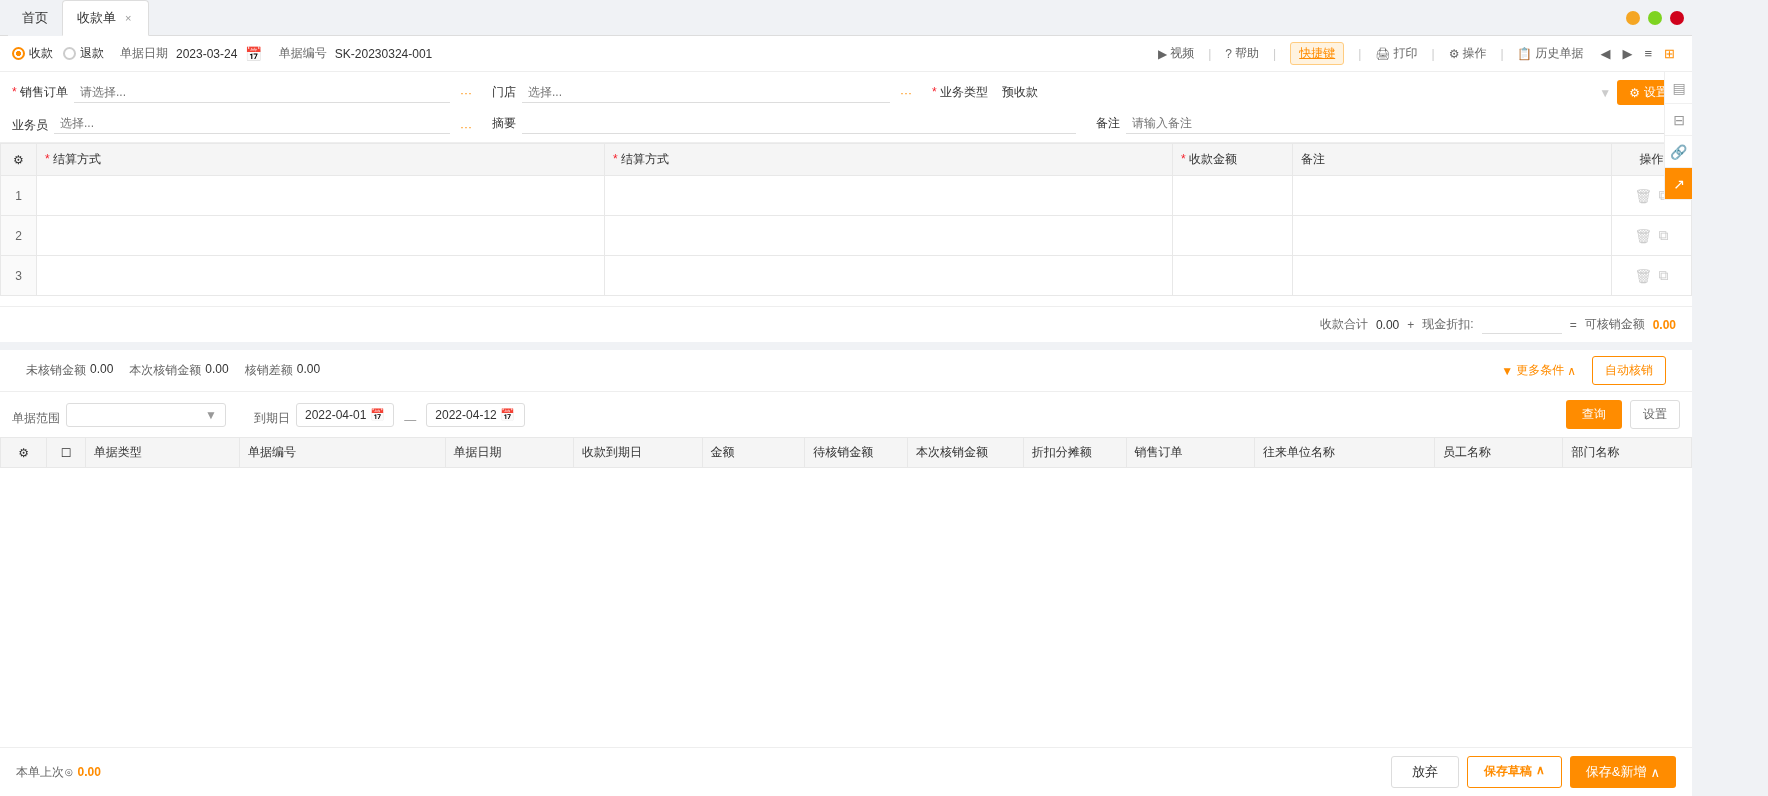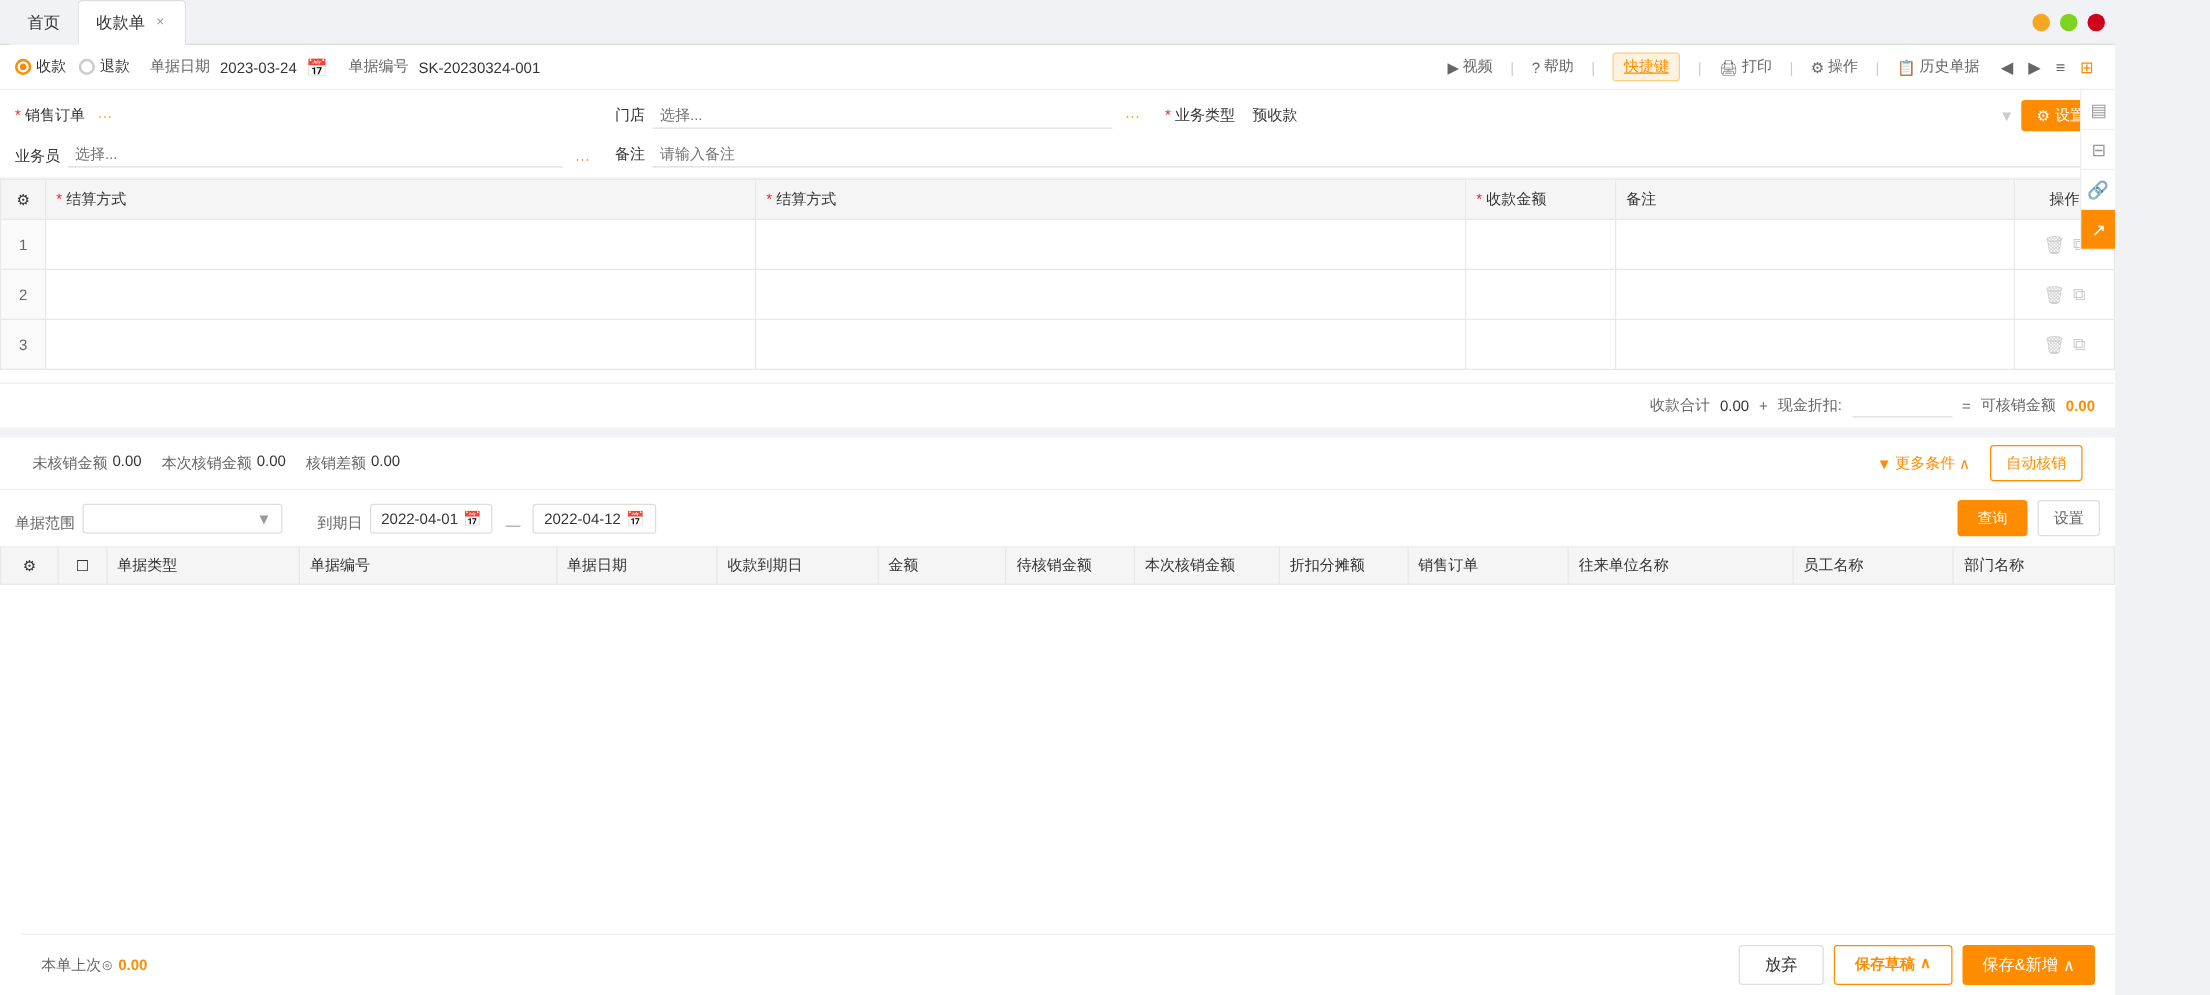--- a/index.html
+++ b/index.html
@@ -247,21 +247,20 @@
       background: #f5f5f5; padding: 6px 8px;
     }
 
     
     .footer {
       display: flex; align-items: center;
       padding: 8px 16px;
       background: #fff;
       border-top: 1px solid #eee;
       flex-shrink: 0;
-      margin-left: 17px;
     }
     .footer-left { display: flex; align-items: center; gap: 4px; font-size: 12px; }
     .footer-label { color: #666; }
     .footer-value { color: #ff8c00; font-weight: bold; }
     .footer-actions { margin-left: auto; display: flex; gap: 8px; }
     .btn-discard {
       background: #fff; color: #333;
       border: 1px solid #ddd;
       padding: 6px 20px; border-radius: 3px; cursor: pointer;
       font-size: 13px;
@@ -392,20 +391,21 @@
       </div>
     </div>
 
     <div class="form-area">
       <div class="form-row">
         <div class="form-field" style="max-width:460px;">
           <span class="form-label">
             <span class="required-star">*</span>
             <span>销售订单</span>
           </span>
+          <input class="form-input" type="text" placeholder="请选择..." style="">
           <span class="more-icon">···</span>
         </div>
         <div class="form-field" style="max-width:420px; margin-left:20px;">
           <span class="form-label">门店</span>
           <input class="form-input" type="text" placeholder="选择..." style="">
           <span class="more-icon">···</span>
         </div>
         <div class="form-field" style="margin-left:20px; flex:1;">
           <span class="form-label">
             <span class="required-star">*</span>
@@ -417,20 +417,24 @@
             <span>⚙</span>
             <span>设置</span>
           </button>
         </div>
       </div>
       <div class="form-row">
         <div class="form-field" style="max-width:460px;align-items:flex-end;">
           <span class="form-label">业务员</span>
           <input class="form-input" type="text" placeholder="选择..." style="">
           <span class="more-icon">···</span>
+        </div>
+        <div class="form-field" style="margin-left:20px; flex:1;">
+          <span class="form-label">摘要</span>
+          <input class="form-input" type="text" style="">
         </div>
         <div class="form-field" style="margin-left:20px; flex:1;">
           <span class="form-label">备注</span>
           <input class="form-input" type="text" placeholder="请输入备注" style="">
         </div>
       </div>
     </div>
 
     <div class="table-section" style="max-height:200px;">
       <div class="table-container">

